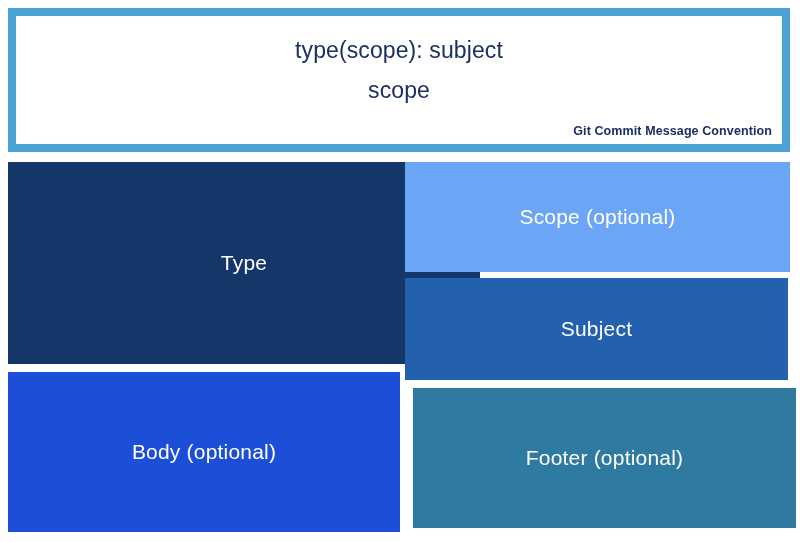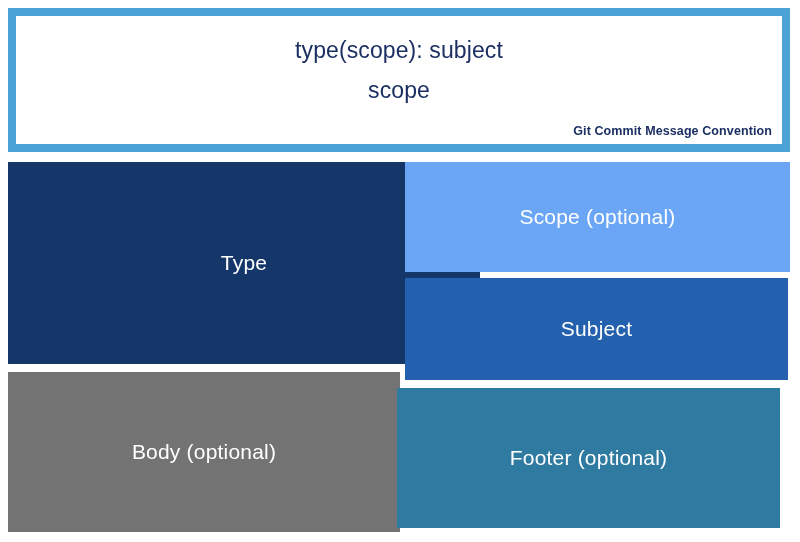--- a/index.html
+++ b/index.html
@@ -77,39 +77,39 @@
     top: 162px;
     width: 472px;
     height: 202px;
     background: #143668;
   }
   .block-body {
     left: 8px;
     top: 372px;
     width: 392px;
     height: 160px;
-    background: #737373;
+    background: #1d4ed8;
   }
   .block-scope {
     left: 405px;
     top: 162px;
     width: 385px;
     height: 110px;
     background: #6ba5f5;
   }
   .block-subject {
     left: 405px;
     top: 278px;
     width: 383px;
     height: 102px;
     background: #2360ae;
     text-align: right;
   }
   .block-footer {
-    left: 397px;
+    left: 413px;
     top: 388px;
     width: 383px;
     height: 140px;
     background: #2e7aa0;
   }
 </style>
 </head>
 <body>
 
 <div class="canvas">

